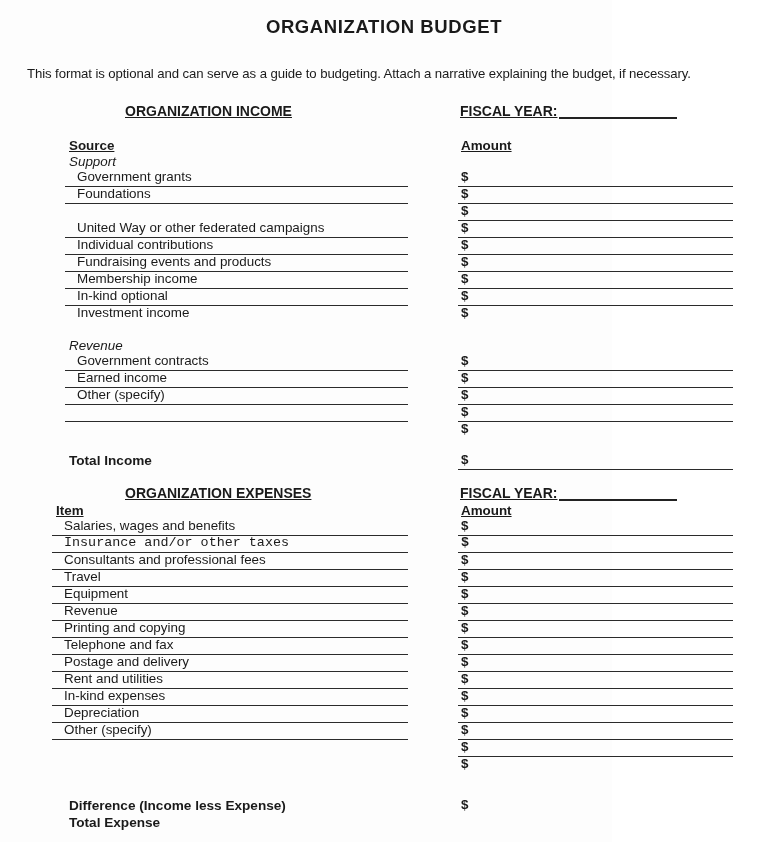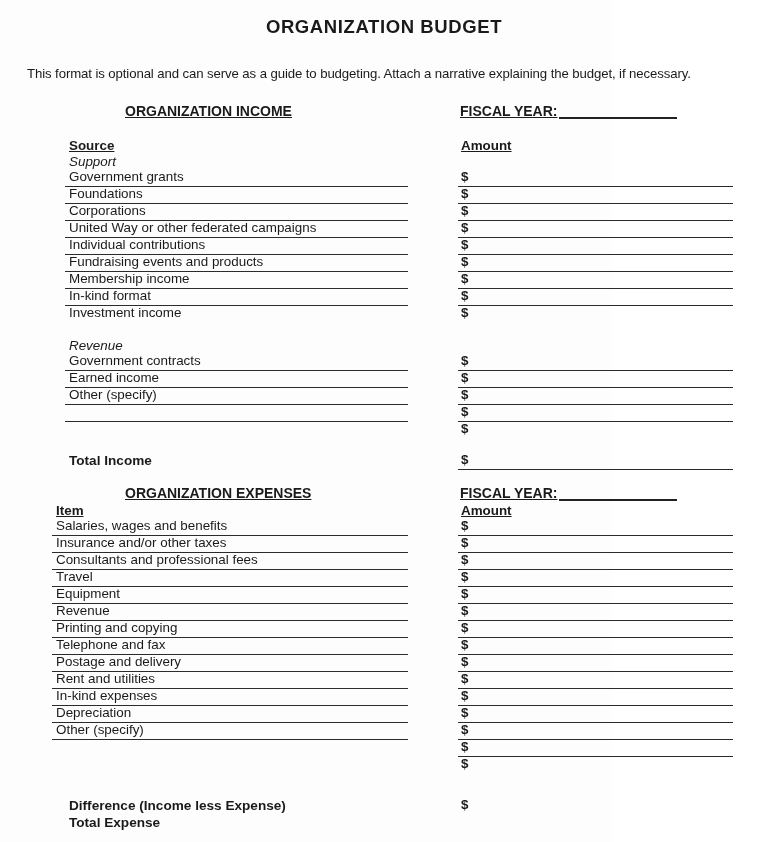--- a/index.html
+++ b/index.html
@@ -98,21 +98,21 @@
   .row .label-cell {
     position: absolute;
     left: 65px;
     width: 343px;
     height: 17px;
     border-bottom: 1.4px solid #2b2b2b;
     box-sizing: border-box;
   }
   .row .label-cell span {
     position: absolute;
-    left: 4px;
+    left: 12px;
     top: -1px;
     font-size: 13.4px;
     white-space: nowrap;
   }
   .row .amount-cell {
     position: absolute;
     left: 458px;
     width: 275px;
     height: 17px;
     border-bottom: 1.4px solid #2b2b2b;
@@ -187,23 +187,20 @@
   </div>
   <div class="row" style="top:187px;">
     <div class="label-cell">
         <span>Foundations</span>
       </div>
     <div class="amount-cell">
         <span>$</span>
       </div>
   </div>
   <div class="row" style="top:204px;">
-    <div class="label-cell">
-        <span>Corporations</span>
-      </div>
     <div class="amount-cell">
         <span>$</span>
       </div>
   </div>
   <div class="row" style="top:221px;">
     <div class="label-cell">
         <span>United Way or other federated campaigns</span>
       </div>
     <div class="amount-cell">
         <span>$</span>
@@ -228,21 +225,21 @@
   <div class="row" style="top:272px;">
     <div class="label-cell">
         <span>Membership income</span>
       </div>
     <div class="amount-cell">
         <span>$</span>
       </div>
   </div>
   <div class="row" style="top:289px;">
     <div class="label-cell">
-        <span>In-kind format</span>
+        <span>In-kind optional</span>
       </div>
     <div class="amount-cell">
         <span>$</span>
       </div>
   </div>
   <div class="row no-rule-label no-rule-amount" style="top:306px;">
     <div class="label-cell">
         <span>Investment income</span>
       </div>
     <div class="amount-cell">
@@ -309,21 +306,21 @@
   <div class="col-head" style="top:503px; left:461px;">Amount</div>
 
   <div class="row" style="top:519px;">
     <div class="label-cell" style="left:52px; width:356px;">
         <span>Salaries, wages and benefits</span>
       </div>
     <div class="amount-cell">
         <span>$</span>
       </div>
   </div>
-  <div class="row" style="top:536px;">
+  <div class="row" style="top:536px;font-family:Liberation Mono, monospace;">
     <div class="label-cell" style="left:52px; width:356px;">
         <span>Insurance and/or other taxes</span>
       </div>
     <div class="amount-cell">
         <span>$</span>
       </div>
   </div>
   <div class="row" style="top:553px;">
     <div class="label-cell" style="left:52px; width:356px;">
         <span>Consultants and professional fees</span>

